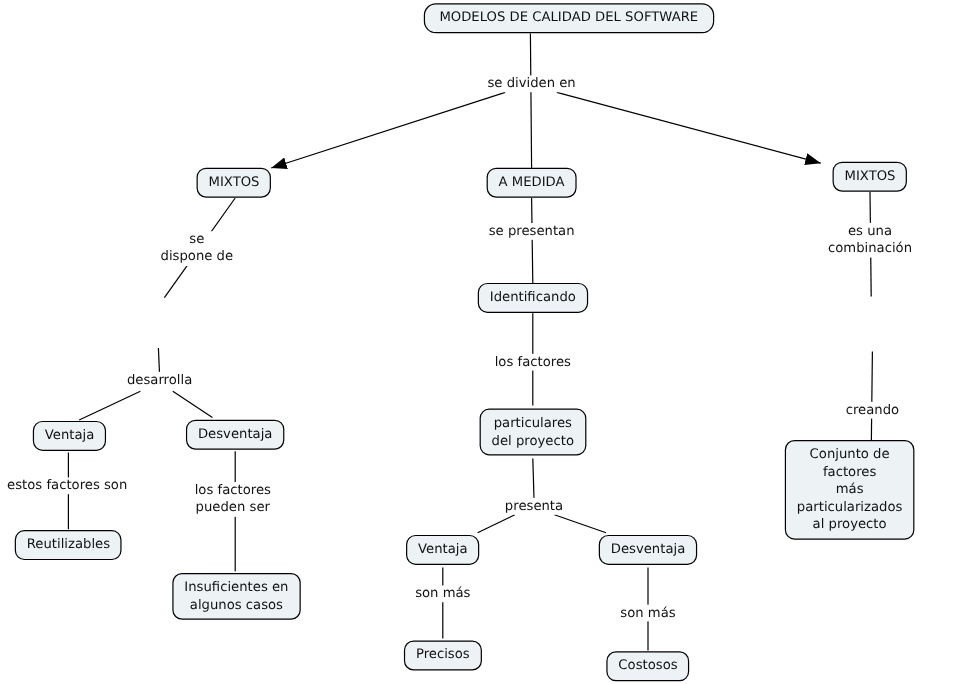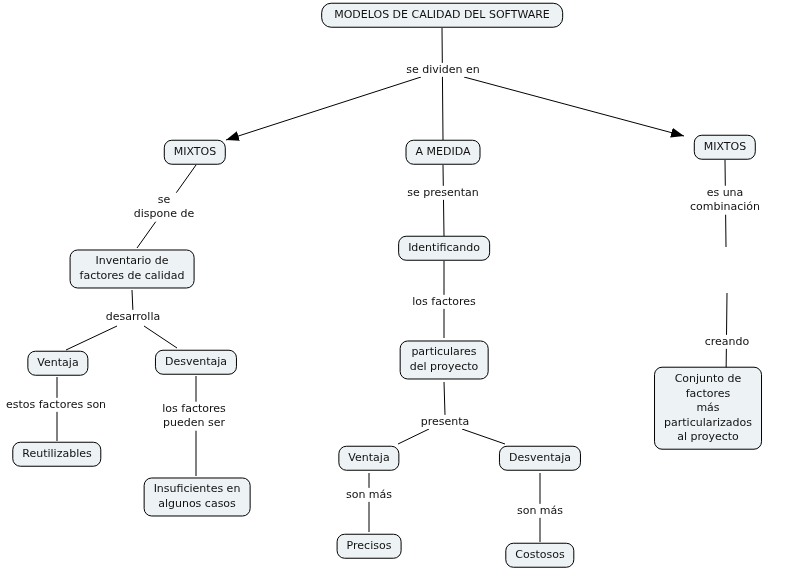--- a/index.html
+++ b/index.html
@@ -18,21 +18,21 @@
     border:1px solid #000000;
     border-radius:8px;
     padding:4px 9px;
     font-size:11px;
     line-height:1.32;
     color:#111111;
     text-align:center;
     white-space:pre-line;
     box-sizing:border-box;
   }
-  .node.big{border-radius:10px;padding:4px 12px;}
+  .node.big{border-radius:10px;padding:4px 12px;margin-left:32px;}
   .link-label{
     position:absolute;
     transform:translate(-50%,-50%);
     background:#ffffff;
     font-size:11px;
     line-height:1.3;
     color:#111111;
     text-align:center;
     white-space:pre-line;
     padding:0 2px;
@@ -81,22 +81,20 @@
   <div class="link-label" style="left:445px;top:422px">presenta</div>
   <div class="link-label" style="left:369px;top:495px">son más</div>
   <div class="link-label" style="left:540px;top:511px">son más</div>
   <div class="link-label" style="left:725px;top:200px">es una combinación</div>
   <div class="link-label" style="left:727px;top:342px">creando</div>
 
   <div class="node big" style="left:442px;top:15px">MODELOS DE CALIDAD DEL SOFTWARE</div>
   <div class="node" style="left:195px;top:152px">MIXTOS</div>
   <div class="node" style="left:443px;top:152px">A MEDIDA</div>
   <div class="node" style="left:725px;top:147px">MIXTOS</div>
-  <div class="node" style="left:132px;top:269px">Inventario de
-factores de calidad</div>
   <div class="node" style="left:58px;top:363px">Ventaja</div>
   <div class="node" style="left:196px;top:362px">Desventaja</div>
   <div class="node" style="left:57px;top:454px">Reutilizables</div>
   <div class="node" style="left:197px;top:497px">Insuficientes en
 algunos casos</div>
   <div class="node" style="left:444px;top:360px">particulares
 del proyecto</div>
   <div class="node" style="left:444px;top:248px">Identificando</div>
   <div class="node" style="left:369px;top:458px">Ventaja</div>
   <div class="node" style="left:540px;top:458px">Desventaja</div>

